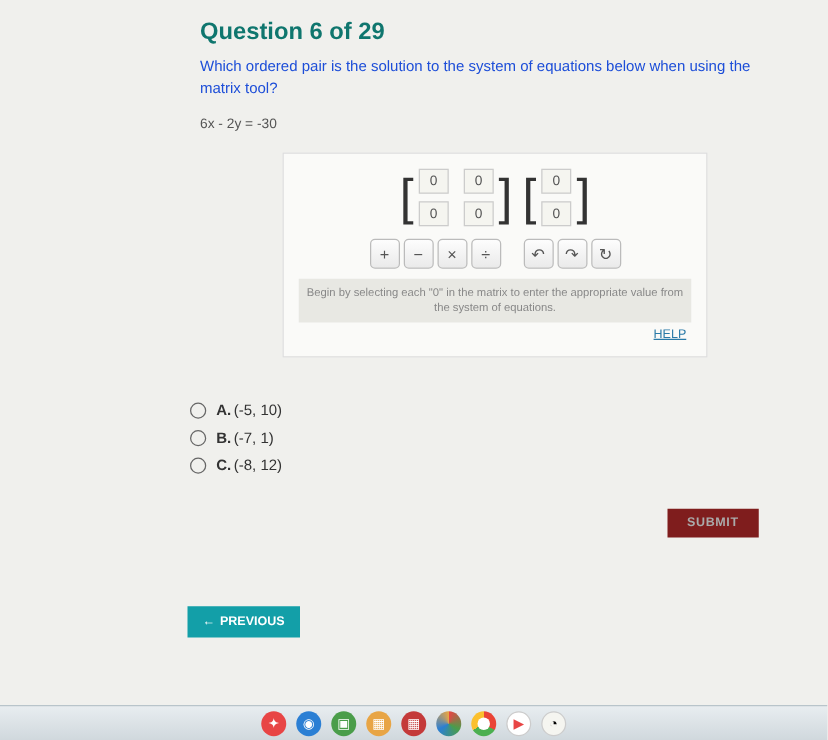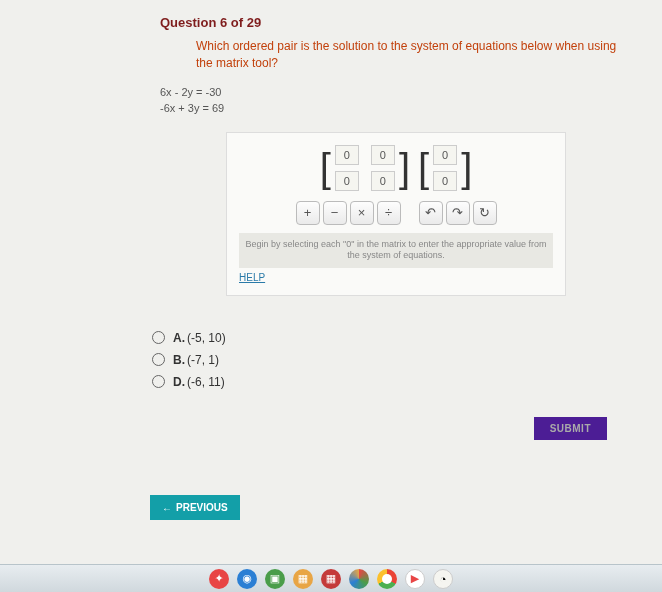--- a/index.html
+++ b/index.html
@@ -8,31 +8,30 @@
       background: #f0f0ed;
       width: 662px;
       height: 592px;
       overflow: hidden;
       position: relative;
     }
     .page {
       padding: 15px 30px 0 160px;
     }
     .question-header {
-      font-size: 13px;
+      font-size: 19px;
       font-weight: bold;
-      color: #7f1d1d;
+      color: #0f766e;
       margin-bottom: 8px;
     }
     .question-text {
       font-size: 12px;
-      color: #c2410c;
+      color: #1d4ed8;
       margin-bottom: 12px;
       line-height: 1.4;
-      margin-left: 36px;
     }
     .equations {
       font-size: 11px;
       color: #555;
       margin-bottom: 15px;
       line-height: 1.5;
     }
     .matrix-area {
       background: #fafaf8;
       border: 1px solid #ddd;
@@ -99,20 +98,21 @@
     .tool-group-gap { width: 12px; }
     .hint-bar {
       background: #e8e8e3;
       font-size: 9px;
       color: #888;
       text-align: center;
       padding: 6px 4px;
       line-height: 1.3;
     }
     .help-link {
+      text-align: right;
       font-size: 10px;
       color: #2a7aa8;
       text-decoration: underline;
       margin: 4px 4px 0 0;
       cursor: pointer;
     }
     .options {
       margin-top: 35px;
       margin-left: -8px;
     }
@@ -132,21 +132,21 @@
       border: 1.5px solid #666;
       border-radius: 50%;
       flex-shrink: 0;
     }
     .opt-letter { font-weight: bold; margin-right: 2px;}
     .submit-btn {
       float: right;
       margin-top: 20px;
       margin-right: 25px;
       padding: 6px 16px;
-      background: #4c1d95;
+      background: #7f1d1d;
       color: #aaa;
       border: none;
       font-size: 10px;
       font-weight: bold;
       letter-spacing: 0.5px;
     }
     .prev-btn {
       clear: both;
       margin-top: 55px;
       margin-left: -10px;
@@ -195,21 +195,20 @@
     .ti-gray { background:#f5f5f0; border:1px solid #ccc;}
   </style>
 </head>
 <body>
 
 <div class="page">
   <div class="question-header">Question 6 of 29</div>
   <div class="question-text">Which ordered pair is the solution to the system of equations below when using the matrix tool?</div>
   <div class="equations">
     <div>6x - 2y = -30</div>
-    <div>-6x + 3y = 69</div>
   </div>
 
   <div class="matrix-area">
     <div class="matrix-row">
       <div class="matrix-wrap">
         <span class="bracket">[</span>
         <div class="matrix-cells">
           <div class="matrix-cell-row">
             <div class="matrix-cell">0</div>
             <div class="matrix-cell">0</div>
@@ -254,21 +253,21 @@
     <div class="option">
       <span class="radio"></span>
       <span><span class="opt-letter">A.</span><span>(-5, 10)</span></span>
     </div>
     <div class="option">
       <span class="radio"></span>
       <span><span class="opt-letter">B.</span><span>(-7, 1)</span></span>
     </div>
     <div class="option">
       <span class="radio"></span>
-      <span><span class="opt-letter">D.</span><span>(-6, 11)</span></span>
+      <span><span class="opt-letter">C.</span><span>(-8, 12)</span></span>
     </div>
   </div>
 
   <button class="submit-btn">SUBMIT</button>
 
   <div style="clear:both"></div>
   <button class="prev-btn">
     <span>←</span>
     <span>PREVIOUS</span>
   </button>

